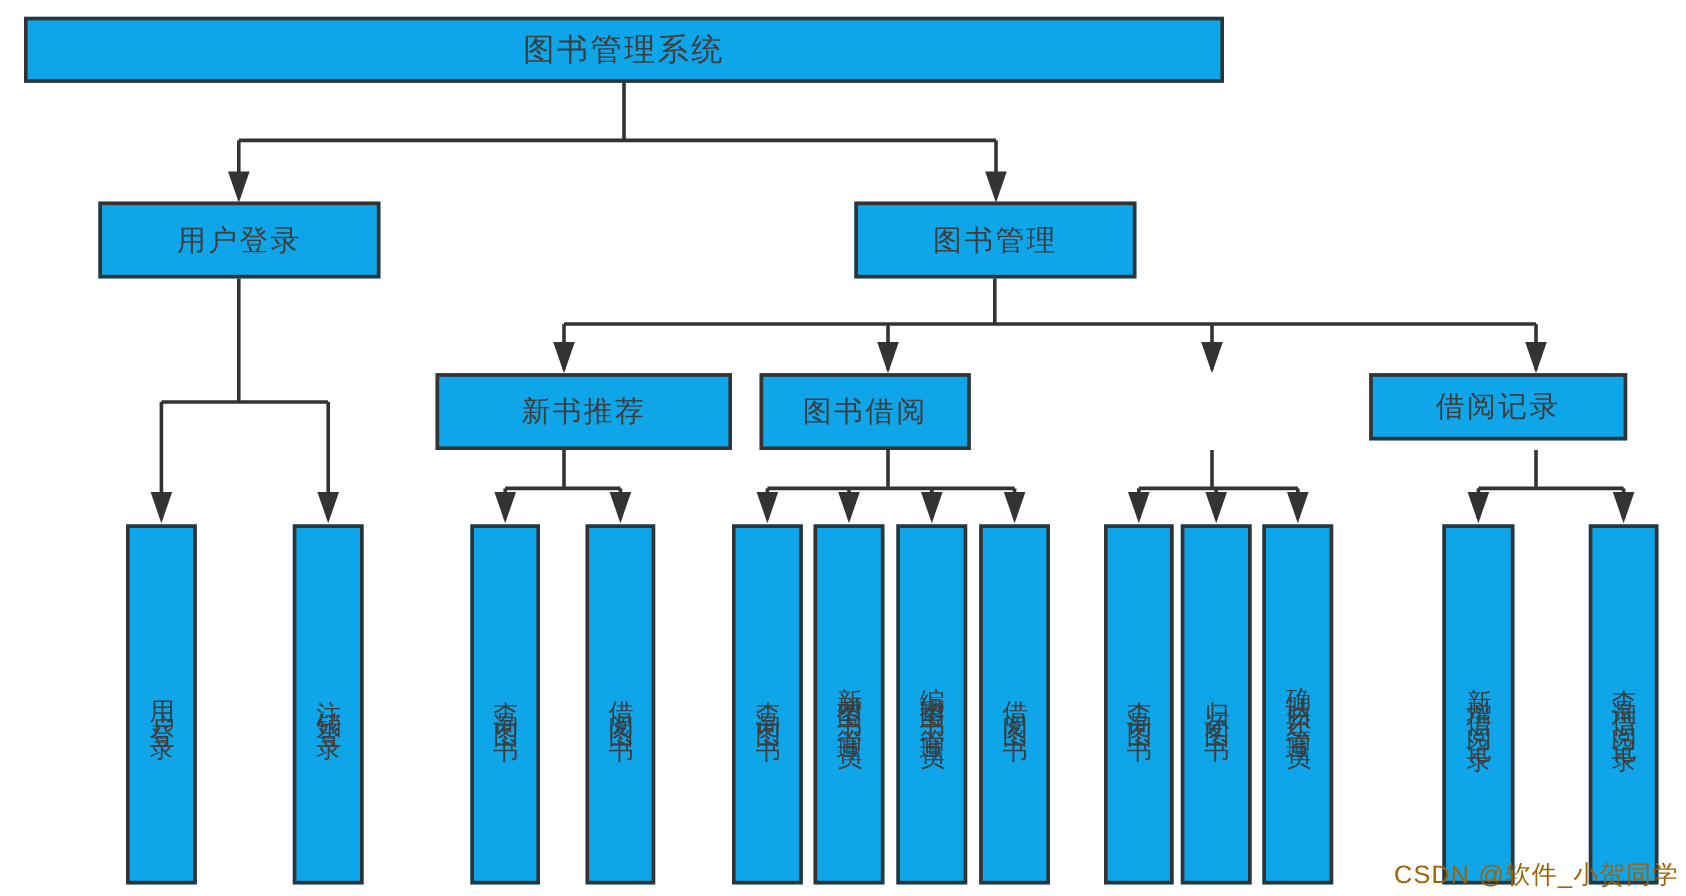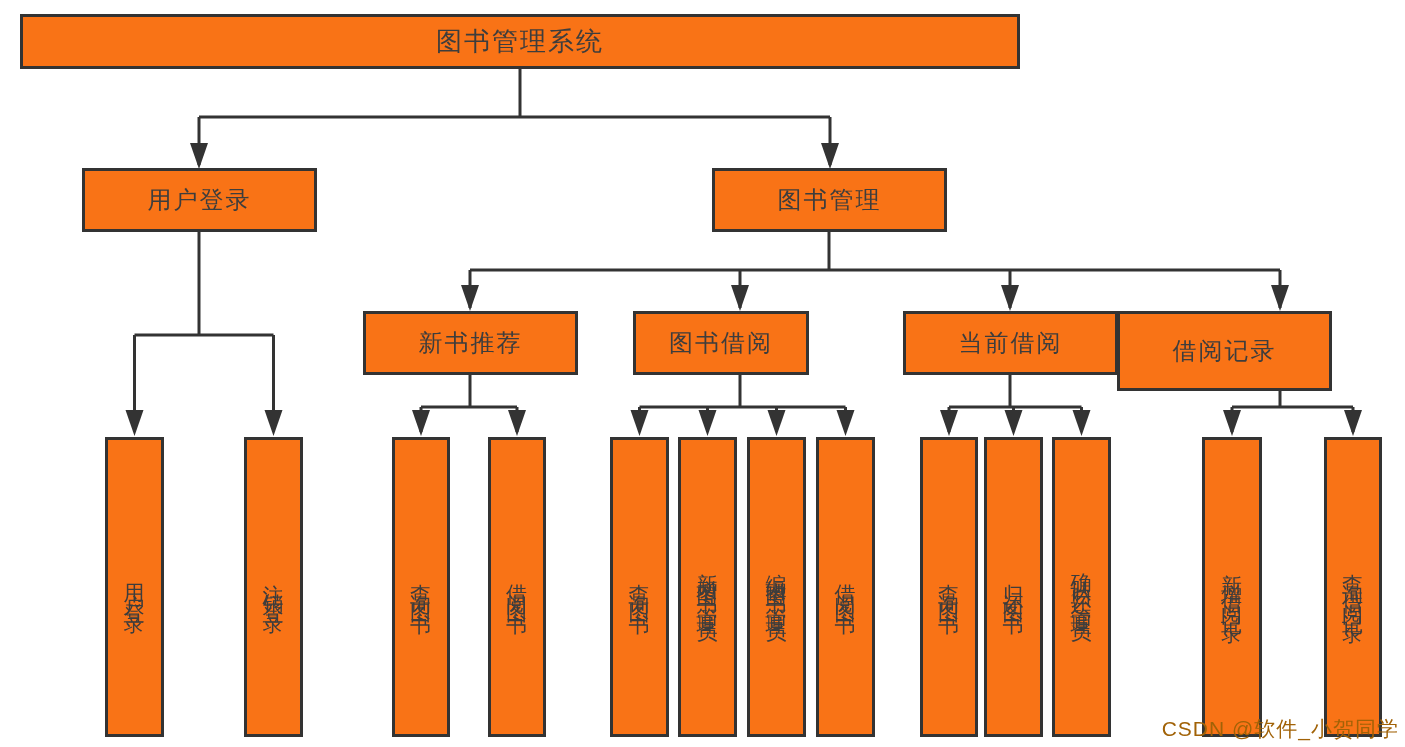--- a/index.html
+++ b/index.html
@@ -8,21 +8,21 @@
     width:1405px;height:747px;
     background:#ffffff;
     font-family:"Liberation Sans","DejaVu Sans",sans-serif;
     overflow:hidden;
   }
   #connectors{position:absolute;left:0;top:0;z-index:1;}
   .node{
     position:absolute;
     box-sizing:border-box;
     border:3px solid #333333;
-    background:#f97316;
+    background:#0ea5e9;
     color:#3d3d3d;
     display:flex;align-items:center;justify-content:center;
     z-index:2;
   }
   .hnode{letter-spacing:2px;}
   .root-node{font-size:26px;}
   .l2-node,.l3-node{font-size:24px;}
   .leaf{
     writing-mode:vertical-rl;
     text-orientation:mixed;
@@ -114,24 +114,23 @@
       <polygon points="1232,436 1223,410 1241,410"></polygon>
       <polygon points="1353,436 1344,410 1362,410"></polygon>
     </g>
   </svg>
 
   <div class="node hnode root-node" style="left:20px;top:14px;width:1000px;height:55px">图书管理系统</div>
 
   <div class="node hnode l2-node" style="left:82px;top:168px;width:235px;height:64px">用户登录</div>
   <div class="node hnode l2-node" style="left:712px;top:168px;width:235px;height:64px">图书管理</div>
 
-  <div class="node hnode l3-node" style="left:363px;top:311px;width:215px;height:64px">新书推荐</div>
+  <div class="node hnode l3-node" style="left:363px;top:311px;width:247px;height:64px">新书推荐</div>
   <div class="node hnode l3-node" style="left:633px;top:311px;width:176px;height:64px">图书借阅</div>
-  <div class="node hnode l3-node" style="left:903px;top:311px;width:215px;height:64px">当前借阅</div>
-  <div class="node hnode l3-node" style="left:1117px;top:311px;width:215px;height:80px">借阅记录</div>
+  <div class="node hnode l3-node" style="left:1141px;top:311px;width:215px;height:56px">借阅记录</div>
 
   <div class="node leaf" style="left:105px;top:437px;width:59px;height:300px">用户登录</div>
   <div class="node leaf" style="left:244px;top:437px;width:59px;height:300px">注销登录</div>
 
   <div class="node leaf" style="left:392px;top:437px;width:58px;height:300px">查询图书</div>
   <div class="node leaf" style="left:488px;top:437px;width:58px;height:300px">借阅图书</div>
 
   <div class="node leaf" style="left:610px;top:437px;width:59px;height:300px">查询图书</div>
   <div class="node leaf long" style="left:678px;top:437px;width:59px;height:300px">新增图书（管理员）</div>
   <div class="node leaf long" style="left:747px;top:437px;width:59px;height:300px">编辑图书（管理员）</div>

